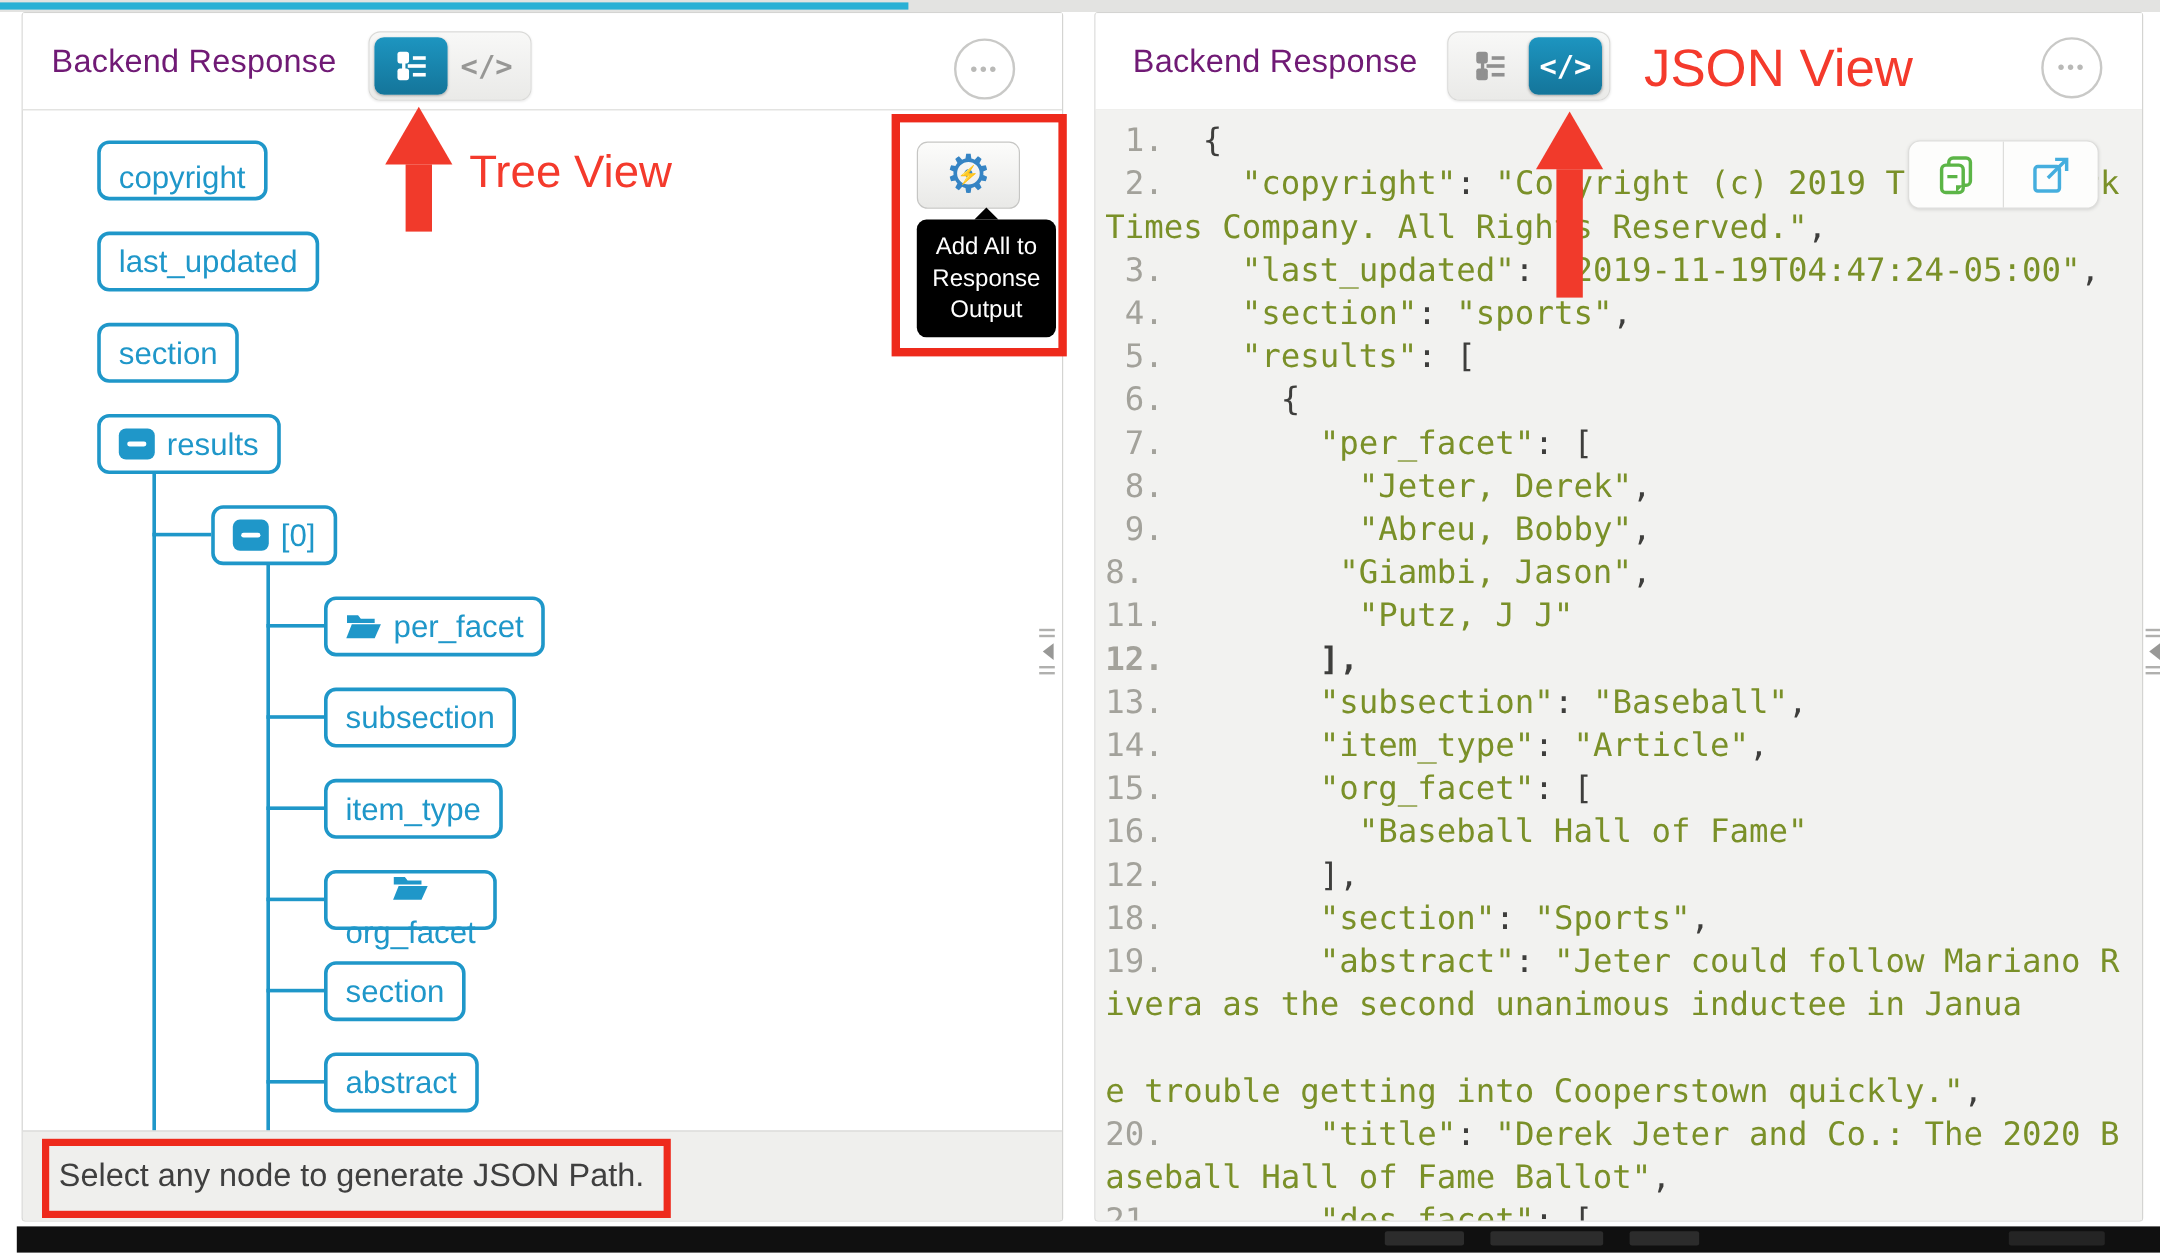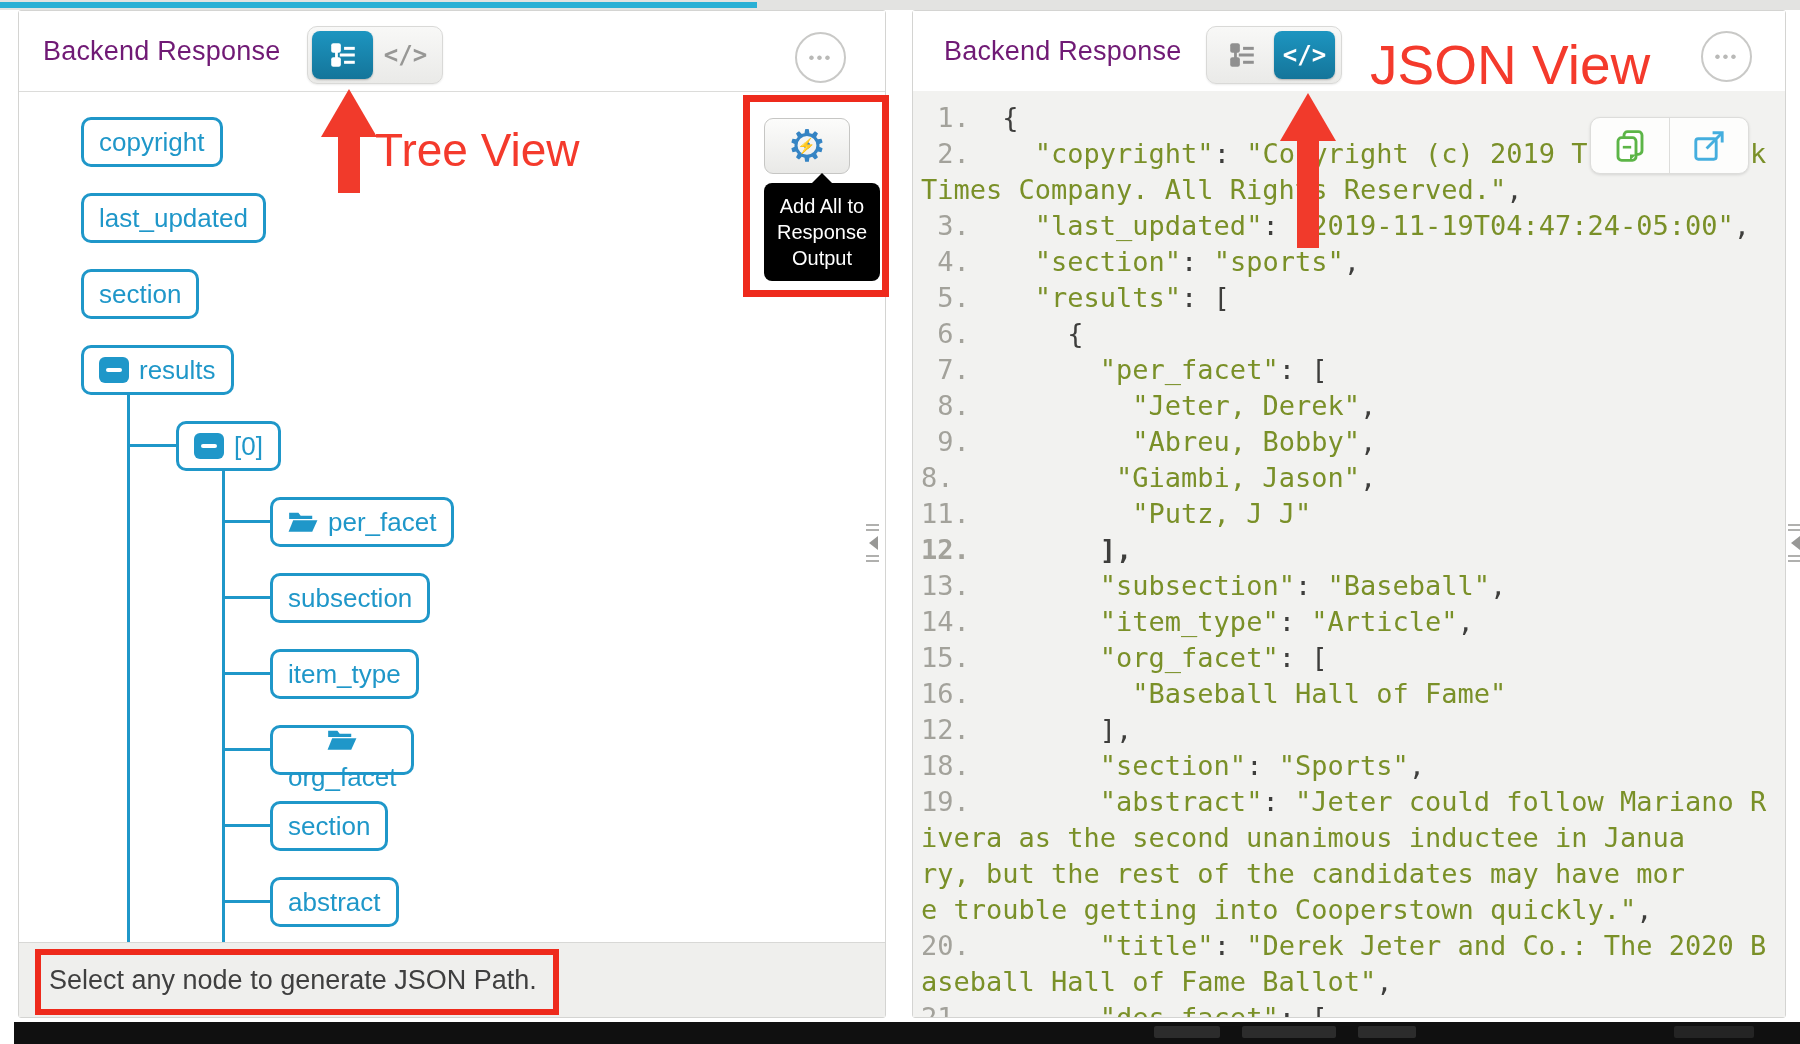--- a/index.html
+++ b/index.html
@@ -112,33 +112,33 @@
     </div>
     <div class="more-btn" style="left:776px;top:21px;">
       <span>•••</span>
     </div>
   </div>
 
   <div class="red-arrow" style="left:302px;top:78px;">
     <div class="head"></div>
       <div class="shaft" style="height:56px;"></div>
   </div>
-  <div class="annot-label" style="left:356px;top:112px;font-size:46px;">Tree View</div>
+  <div class="annot-label" style="left:372px;top:112px;font-size:38px;">Tree View</div>
 
   <div id="tree-layer">
       <div class="tline" style="left: 108px; top: 301px; width: 3px; height: 557px;"></div>
       <div class="tline" style="left: 108px; top: 353px; width: 49px; height: 3px;"></div>
       <div class="tline" style="left: 203px; top: 377px; width: 3px; height: 481px;"></div>
       <div class="tline" style="left: 203px; top: 429px; width: 48px; height: 3px;"></div>
       <div class="tline" style="left: 203px; top: 505px; width: 48px; height: 3px;"></div>
       <div class="tline" style="left: 203px; top: 581px; width: 48px; height: 3px;"></div>
       <div class="tline" style="left: 203px; top: 657px; width: 48px; height: 3px;"></div>
       <div class="tline" style="left: 203px; top: 733px; width: 48px; height: 3px;"></div>
       <div class="tline" style="left: 203px; top: 809px; width: 48px; height: 3px;"></div>
-      <div class="tnode" style="left: 62px; top: 26px;">
+      <div class="tnode" style="left: 62px; top: 26px; align-items: flex-end;">
         <span>copyright</span>
       </div>
       <div class="tnode" style="left: 62px; top: 102px;">
         <span>last_updated</span>
       </div>
       <div class="tnode" style="left: 62px; top: 178px;">
         <span>section</span>
       </div>
       <div class="tnode" style="left: 62px; top: 254px;">
         <span class="minus-ic"></span>
@@ -205,21 +205,21 @@
             <rect x="15" y="6.4" width="10" height="2.8"></rect>
             <rect x="11" y="12.6" width="14" height="2.8"></rect>
             <rect x="15" y="19.4" width="10" height="2.8"></rect>
           </g>
         </svg>
       </div>
       <div class="tbtn active">
         <span class="code-glyph">&lt;/&gt;</span>
       </div>
     </div>
-    <div class="annot-label" style="left:457px;top:22px;font-size:55px;">JSON View</div>
+    <div class="annot-label" style="left:457px;top:22px;font-size:44px;">JSON View</div>
     <div class="more-btn" style="left:788px;top:20px;">
       <span>•••</span>
     </div>
   </div>
 
   <div id="code-area">
       <div class="crow" style="top: 9px;"><span class="num"> 1.</span>  <span class="d">{</span></div>
       <div class="crow" style="top: 45px;"><span class="num"> 2.</span>  <span class="g">  "copyright"</span><span class="d">: </span><span class="g">"Copyright (c) 2019 The New York</span></div>
       <div class="crow" style="top: 81px;"><span class="g">Times Company. All Rights Reserved."</span><span class="d">,</span></div>
       <div class="crow" style="top: 117px;"><span class="num"> 3.</span>  <span class="g">  "last_updated"</span><span class="d">: </span><span class="g">"2019-11-19T04:47:24-05:00"</span><span class="d">,</span></div>
@@ -233,21 +233,20 @@
       <div class="crow" style="top: 405px;"><span class="num">11.</span>  <span class="g">        "Putz, J J"</span></div>
       <div class="crow" style="top: 441px; font-weight: bold;"><span class="num">12.</span>  <span class="d">      ],</span></div>
       <div class="crow" style="top: 477px;"><span class="num">13.</span>  <span class="g">      "subsection"</span><span class="d">: </span><span class="g">"Baseball"</span><span class="d">,</span></div>
       <div class="crow" style="top: 513px;"><span class="num">14.</span>  <span class="g">      "item_type"</span><span class="d">: </span><span class="g">"Article"</span><span class="d">,</span></div>
       <div class="crow" style="top: 549px;"><span class="num">15.</span>  <span class="g">      "org_facet"</span><span class="d">: [</span></div>
       <div class="crow" style="top: 585px;"><span class="num">16.</span>  <span class="g">        "Baseball Hall of Fame"</span></div>
       <div class="crow" style="top: 621px;"><span class="num">12.</span>  <span class="d">      ],</span></div>
       <div class="crow" style="top: 657px;"><span class="num">18.</span>  <span class="g">      "section"</span><span class="d">: </span><span class="g">"Sports"</span><span class="d">,</span></div>
       <div class="crow" style="top: 693px;"><span class="num">19.</span>  <span class="g">      "abstract"</span><span class="d">: </span><span class="g">"Jeter could follow Mariano R</span></div>
       <div class="crow" style="top: 729px;"><span class="g">ivera as the second unanimous inductee in Janua</span></div>
-      <div class="crow" style="top: 765px;"><span class="g">ry, but the rest of the candidates may have mor</span></div>
       <div class="crow" style="top: 801px;"><span class="g">e trouble getting into Cooperstown quickly."</span><span class="d">,</span></div>
       <div class="crow" style="top: 837px;"><span class="num">20.</span>  <span class="g">      "title"</span><span class="d">: </span><span class="g">"Derek Jeter and Co.: The 2020 B</span></div>
       <div class="crow" style="top: 873px;"><span class="g">aseball Hall of Fame Ballot"</span><span class="d">,</span></div>
       <div class="crow" style="top: 909px;"><span class="num">21.</span>  <span class="g">      "des_facet"</span><span class="d">: [</span></div>
     </div>
 
   <div class="red-arrow" style="left:367px;top:82px;z-index:6;">
     <div class="head"></div>
       <div class="shaft" style="height:107px;"></div>
   </div>

